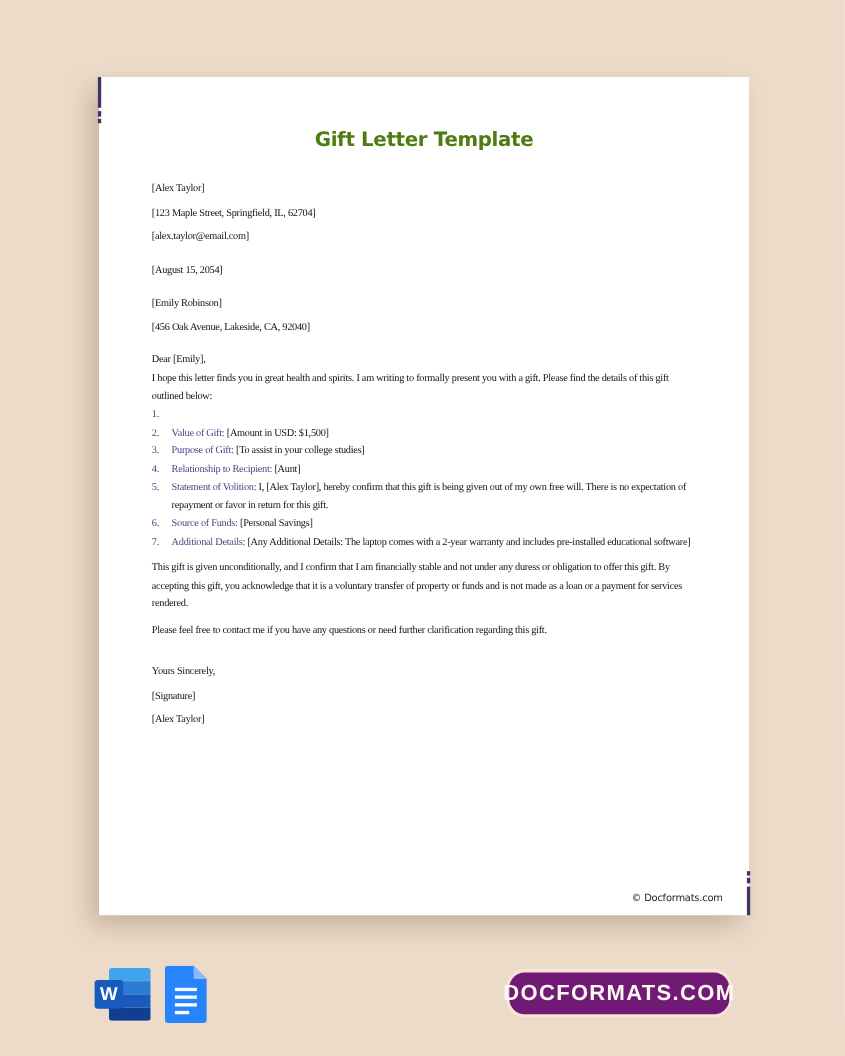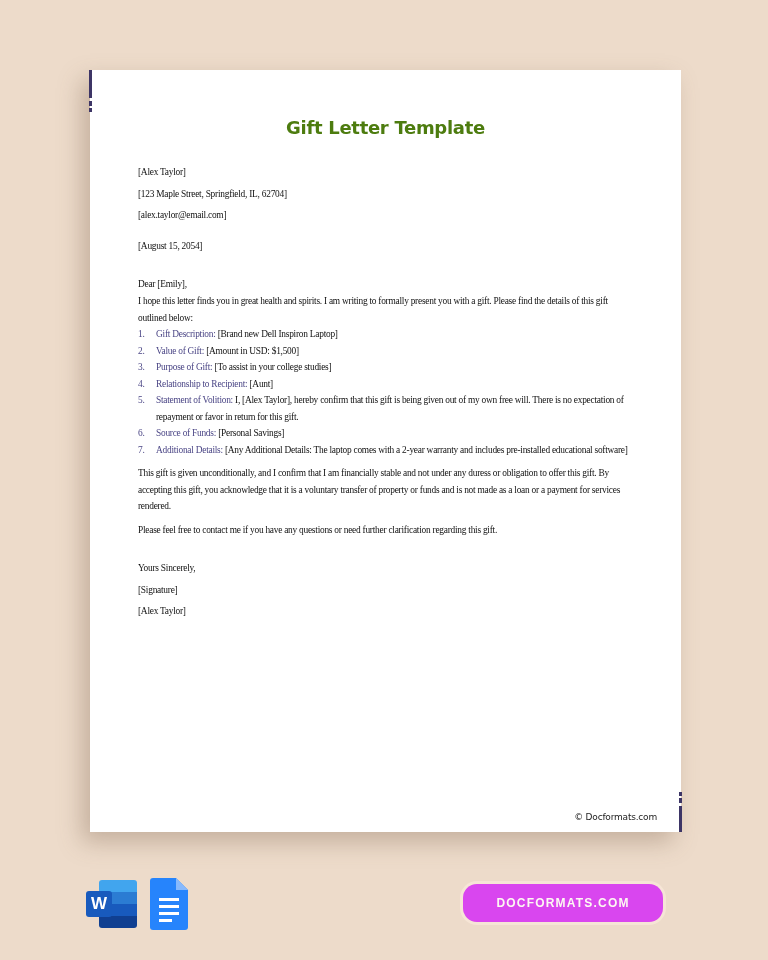--- a/index.html
+++ b/index.html
@@ -34,23 +34,23 @@
   .list li { display:flex; line-height:16.5px; }
   .list .num { width:18px; flex:none; color:#4a4585; }
   .list .lbl { color:#4a4585; }
   .footer {
     position:absolute; right:24px; bottom:10px; font-size:9px; color:#222;
     font-family:"DejaVu Sans", sans-serif; letter-spacing:-0.2px;margin-left:10px;
   }
   .icons { position:absolute; left:86px; top:878px; display:flex; gap:12px; }
   .brand-btn {
     position:absolute; left:463px; top:884px; width:200px; height:38px;
-    border-radius:14px; background:#d946ef;
+    border-radius:14px; background:#701a75;
     box-shadow:0 0 0 3px rgba(255,240,225,0.5);
-    color:#fdf7f2; font-size:12px; font-weight:bold; letter-spacing:1.2px;
+    color:#fdf7f2; font-size:20px; font-weight:bold; letter-spacing:1.2px;
     display:flex; align-items:center; justify-content:center;text-align:center;
   }
 </style>
 </head>
 <body>
 
 <div class="page">
   <div class="accent-tl">
     <div class="bar" style="height:28px"></div>
     <div style="height:3px"></div>
@@ -68,28 +68,29 @@
 
   <div class="title">Gift Letter Template</div>
 
   <div class="body">
     <div class="line">[Alex Taylor]</div>
     <div class="line">[123 Maple Street, Springfield, IL, 62704]</div>
     <div class="line">[alex.taylor@email.com]</div>
     <div class="gap" style="height:9px"></div>
     <div class="line">[August 15, 2054]</div>
     <div class="gap" style="height:9px"></div>
+    <div class="line">[Emily Robinson]</div>
+    <div class="line">[456 Oak Avenue, Lakeside, CA, 92040]</div>
     <div class="gap" style="height:9px"></div>
     <div class="line" style="height:18px;line-height:18px">Dear [Emily],</div>
     <div class="para">I hope this letter finds you in great health and spirits. I am writing to formally present you with a gift. Please find the details of this gift outlined below:</div>
 
     <ul class="list">
       <li>
           <span class="num">1.</span>
-          <span><span class="lbl">Gift Description:</span><span> [Brand new Dell Inspiron Laptop]</span></span>
         </li>
       <li>
           <span class="num">2.</span>
           <span><span class="lbl">Value of Gift:</span><span> [Amount in USD: $1,500]</span></span>
         </li>
       <li>
           <span class="num">3.</span>
           <span><span class="lbl">Purpose of Gift:</span><span> [To assist in your college studies]</span></span>
         </li>
       <li>

